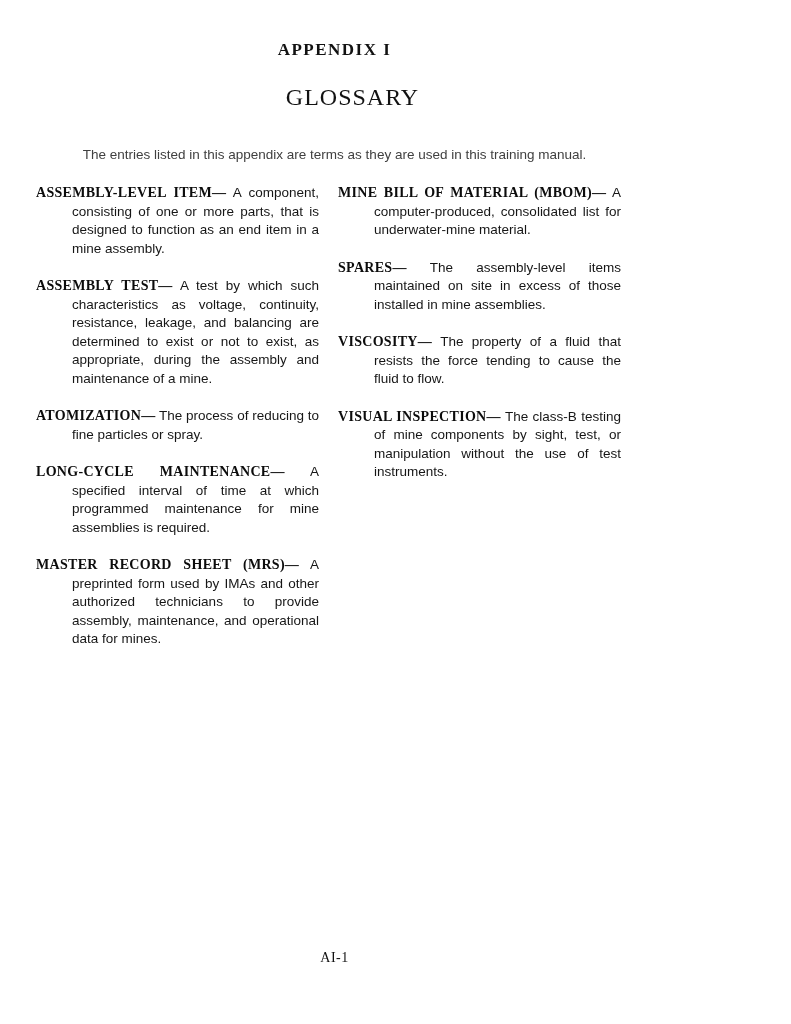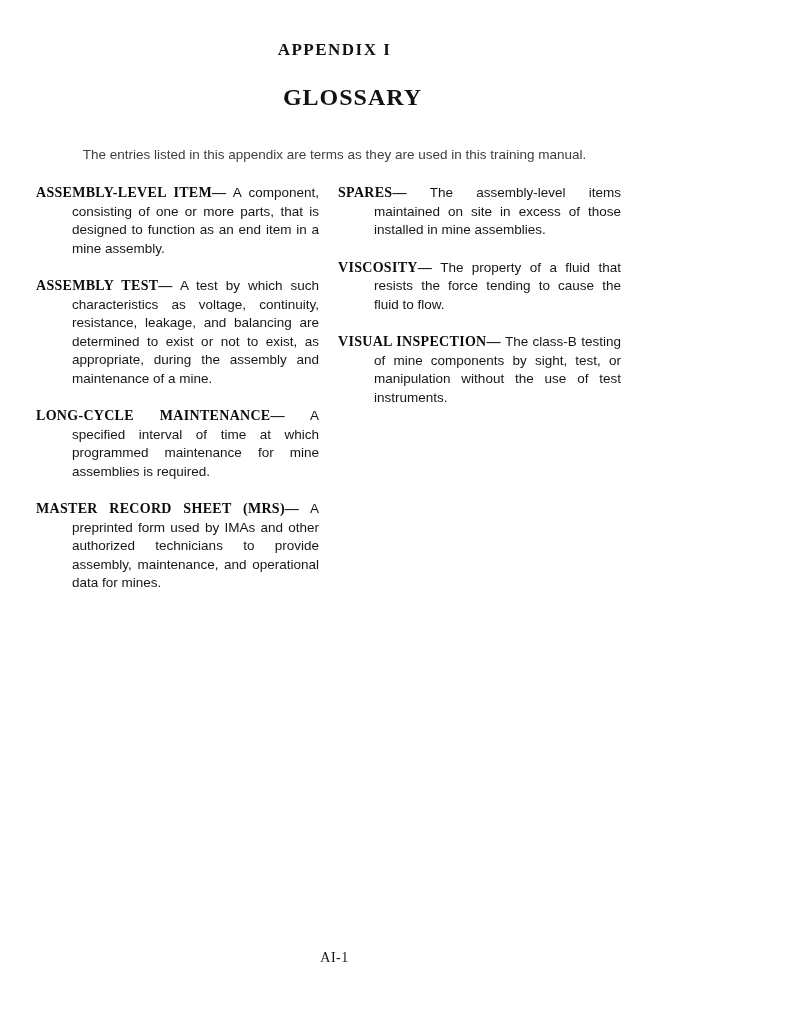--- a/index.html
+++ b/index.html
@@ -17,21 +17,21 @@
     text-align: center;
     font-family: "Liberation Serif", serif;
     font-weight: bold;
     font-size: 17px;
     letter-spacing: 1.5px;
   }
   .page-title {
     margin-top: 24px;
     text-align: center;
     font-family: "Liberation Serif", serif;
-    font-weight: bold;
+    font-weight: normal;
     font-size: 24px;
     letter-spacing: 1px;
     padding-left: 36px;
   }
   .intro-line {
     margin-top: 36px;
     text-align: center;
     font-size: 13.5px;
     color: #404040;
   }
@@ -86,30 +86,38 @@
     <div class="glossary-column">
       <p class="entry">
         <span class="term">ASSEMBLY-LEVEL ITEM—</span>
         <span class="def">A component, consisting of one or more parts, that is designed to function as an end item in a mine assembly.</span>
       </p>
       <p class="entry">
         <span class="term">ASSEMBLY TEST—</span>
         <span class="def">A test by which such characteristics as voltage, continuity, resistance, leakage, and balancing are determined to exist or not to exist, as appropriate, during the assembly and maintenance of a mine.</span>
       </p>
       <p class="entry">
+        <span class="term">ATOMIZATION—</span>
+        <span class="def">The process of reducing to fine particles or spray.</span>
+      </p>
+      <p class="entry">
         <span class="term">LONG-CYCLE MAINTENANCE—</span>
         <span class="def">A specified interval of time at which programmed maintenance for mine assemblies is required.</span>
       </p>
       <p class="entry">
         <span class="term">MASTER RECORD SHEET (MRS)—</span>
         <span class="def">A preprinted form used by IMAs and other authorized technicians to provide assembly, maintenance, and operational data for mines.</span>
       </p>
     </div>
 
     <div class="glossary-column">
+      <p class="entry">
+        <span class="term">MINE BILL OF MATERIAL (MBOM)—</span>
+        <span class="def">A computer-produced, consolidated list for underwater-mine material.</span>
+      </p>
       <p class="entry">
         <span class="term">SPARES—</span>
         <span class="def">The assembly-level items maintained on site in excess of those installed in mine assemblies.</span>
       </p>
       <p class="entry">
         <span class="term">VISCOSITY—</span>
         <span class="def">The property of a fluid that resists the force tending to cause the fluid to flow.</span>
       </p>
       <p class="entry">
         <span class="term">VISUAL INSPECTION—</span>

